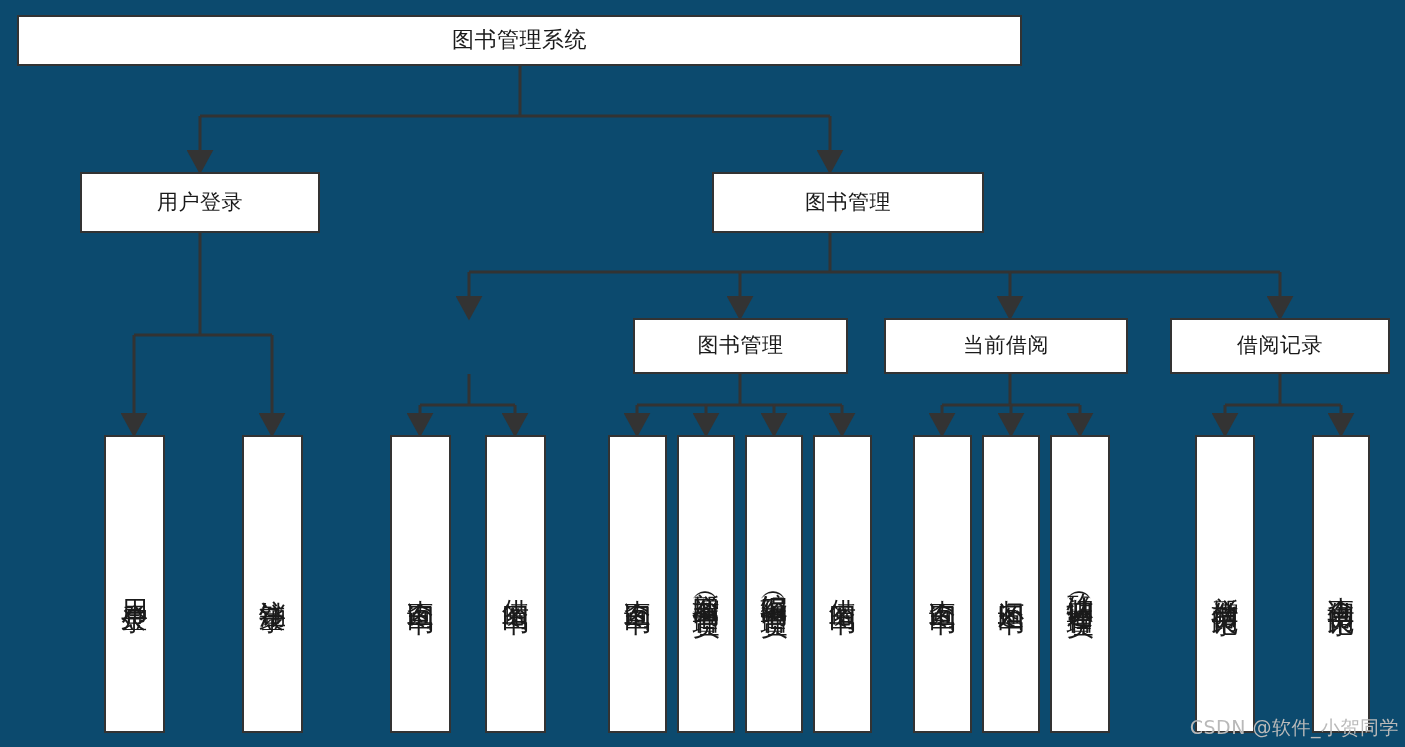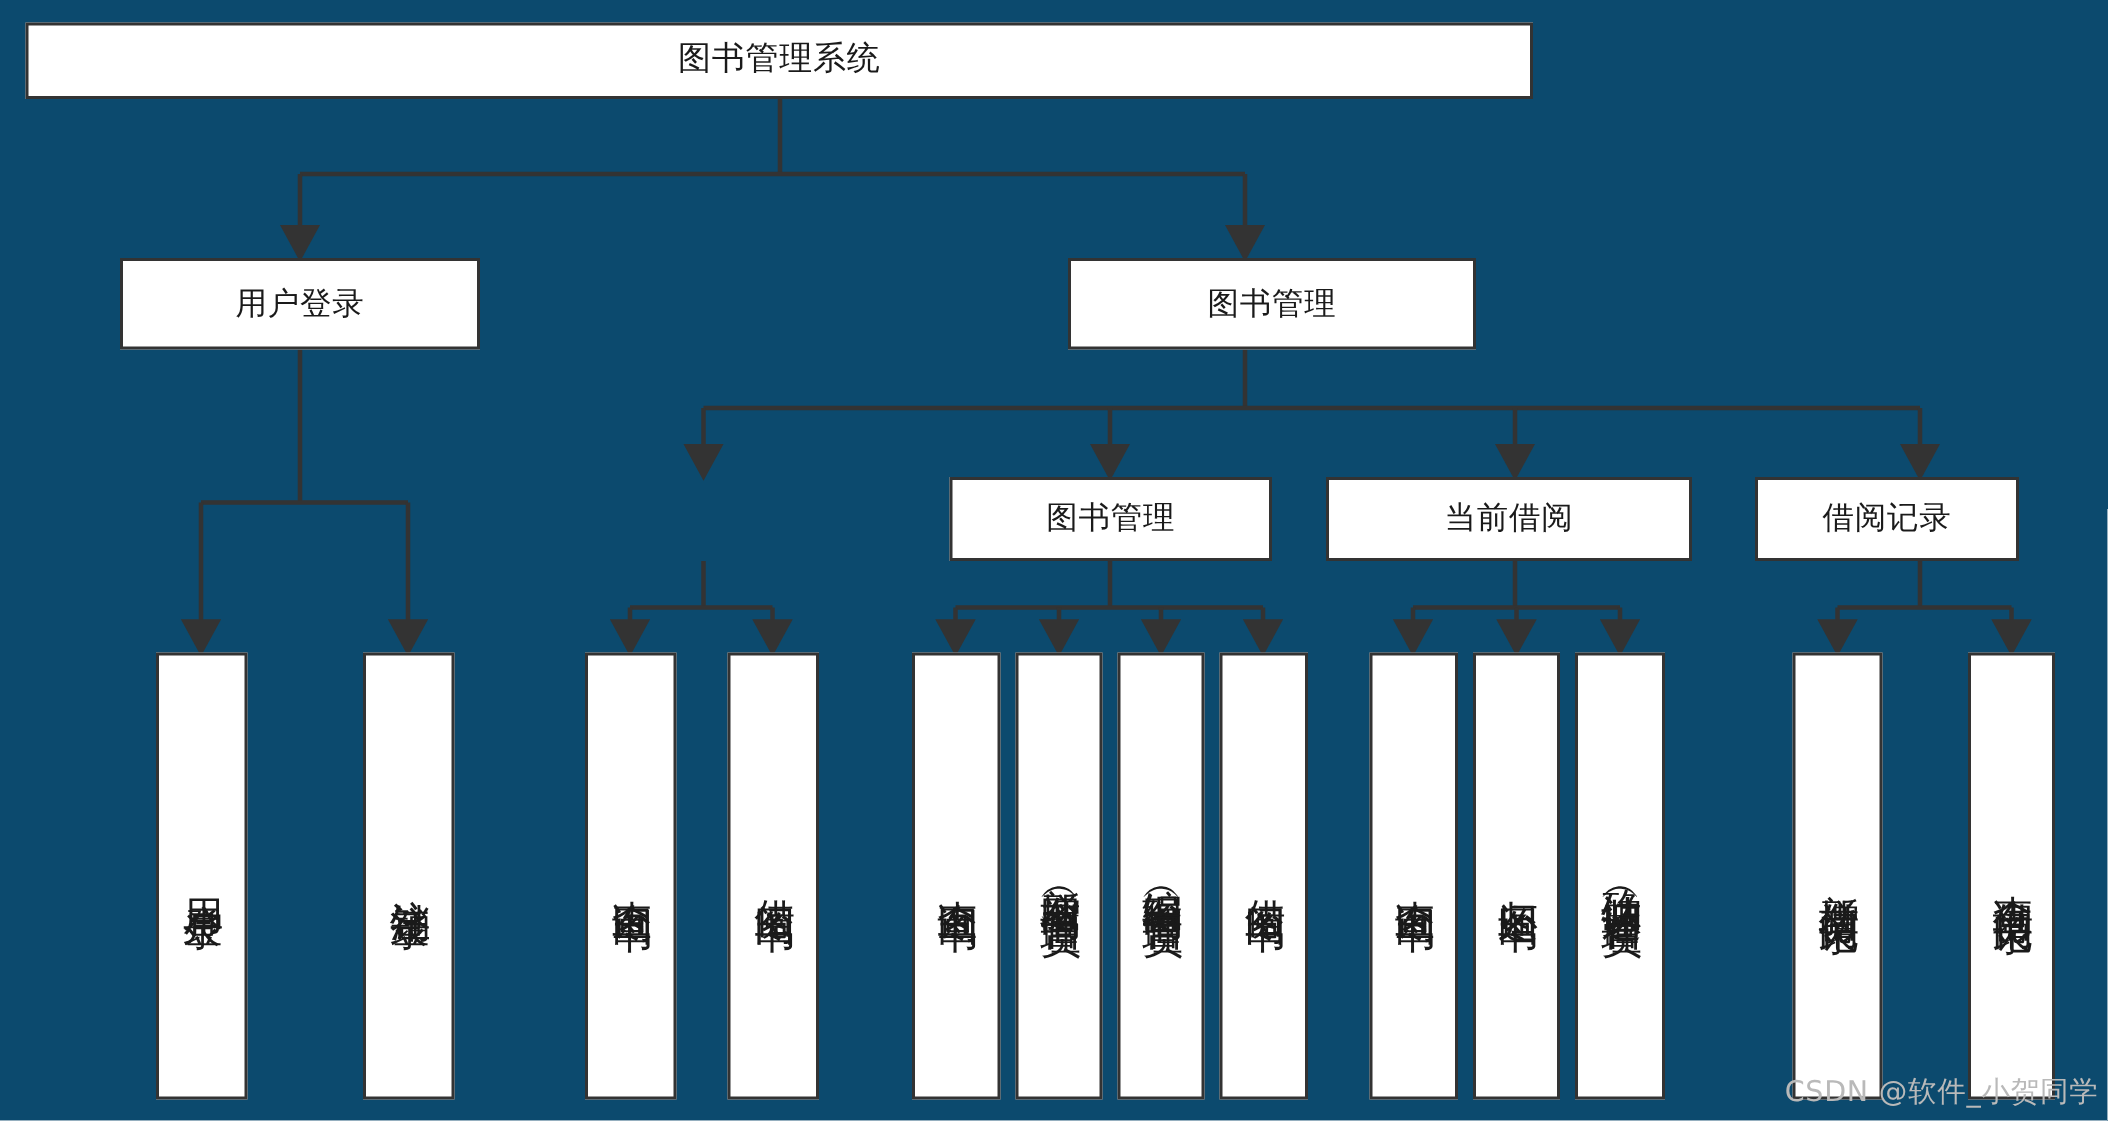--- a/index.html
+++ b/index.html
@@ -127,21 +127,21 @@
   <div class="node lvl2" id="node-book_manage" style="left: 712px; top: 172px; width: 272px; height: 61px;">
     <span class="label">图书管理</span>
   </div>
 
   <div class="node lvl3" id="node-book_borrow" style="left: 633px; top: 318px; width: 215px; height: 56px;">
     <span class="label">图书管理</span>
   </div>
   <div class="node lvl3" id="node-current_borrow" style="left: 884px; top: 318px; width: 244px; height: 56px;">
     <span class="label">当前借阅</span>
   </div>
-  <div class="node lvl3" id="node-borrow_record" style="left: 1170px; top: 318px; width: 176px; height: 56px;">
+  <div class="node lvl3" id="node-borrow_record" style="left: 1170px; top: 318px; width: 220px; height: 56px;">
     <span class="label">借阅记录</span>
   </div>
 
   <div id="leaf-container">
       <div class="node leaf" style="left: 104px; top: 435px; width: 61px; height: 298px;">
         <span class="label">用户登录</span>
       </div>
       <div class="node leaf" style="left: 242px; top: 435px; width: 61px; height: 298px;">
         <span class="label">注销登录</span>
       </div>

